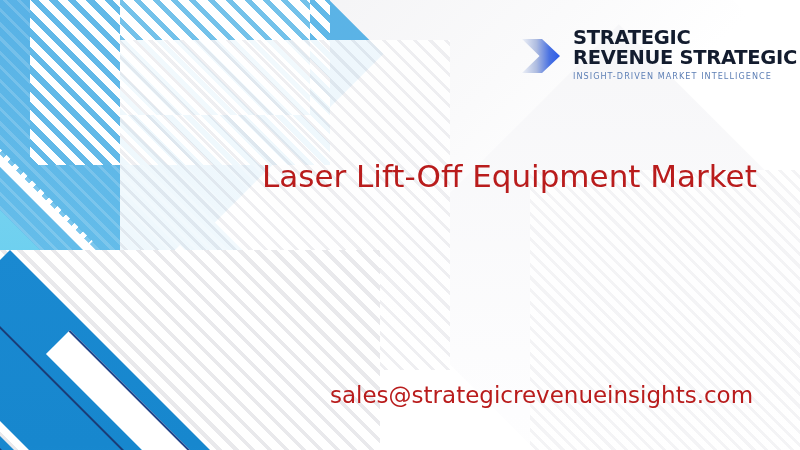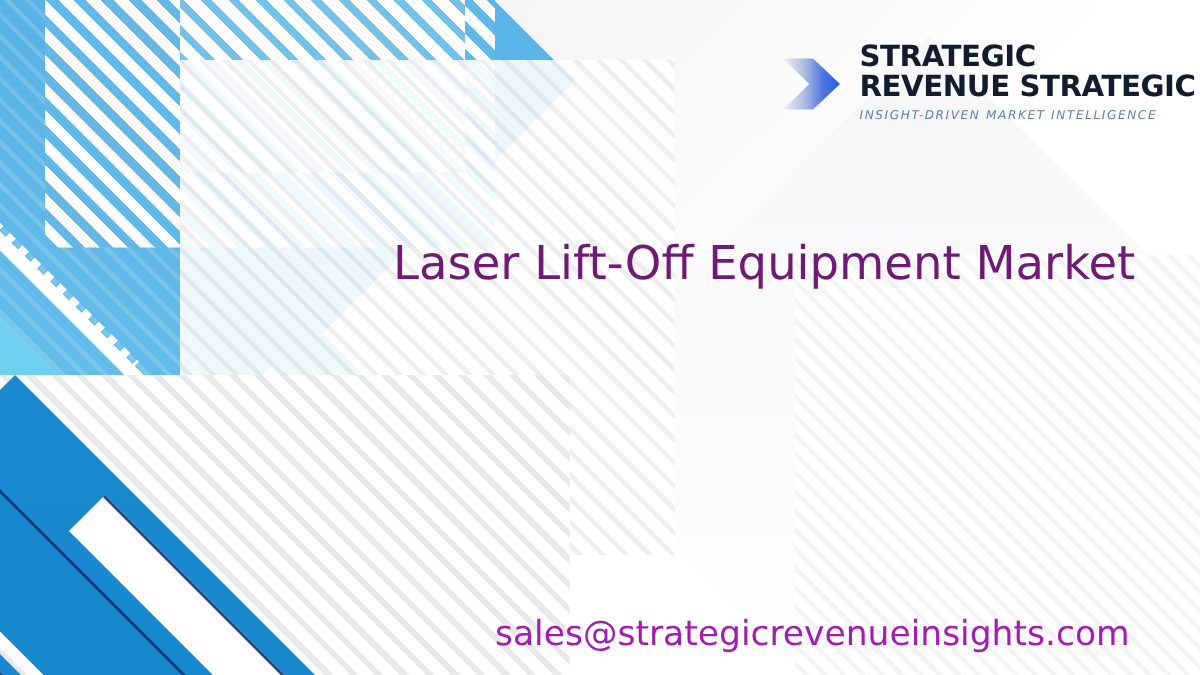--- a/index.html
+++ b/index.html
@@ -227,45 +227,44 @@
     white-space: nowrap;
   }
   .logo-tagline {
     font-family: "DejaVu Sans", sans-serif;
     font-size: 8.1px;
     line-height: 14px;
     letter-spacing: 1.05px;
     color: #5d7fb5;
     white-space: nowrap;
     margin-top: 1px;
-    font-style: italic;
   }
 
   
   #title {
     position: absolute;
     left: 262px;
     top: 156px;
     width: 532px;
     font-family: "DejaVu Sans", sans-serif;
     font-size: 31px;
     line-height: 40px;
-    color: #701a75;
+    color: #b91c1c;
     white-space: nowrap;
   }
 
   
   #email {
     position: absolute;
     left: 330px;
-    top: 408px;
+    top: 380px;
     font-family: "DejaVu Sans", sans-serif;
     font-size: 23px;
     line-height: 30px;
-    color: #a21caf;
+    color: #b91c1c;
     white-space: nowrap;
   }
 </style>
 </head>
 <body>
 
 <div id="slide">
 
   <div>
     <div class="deco-layer grey-diag-a"></div>

